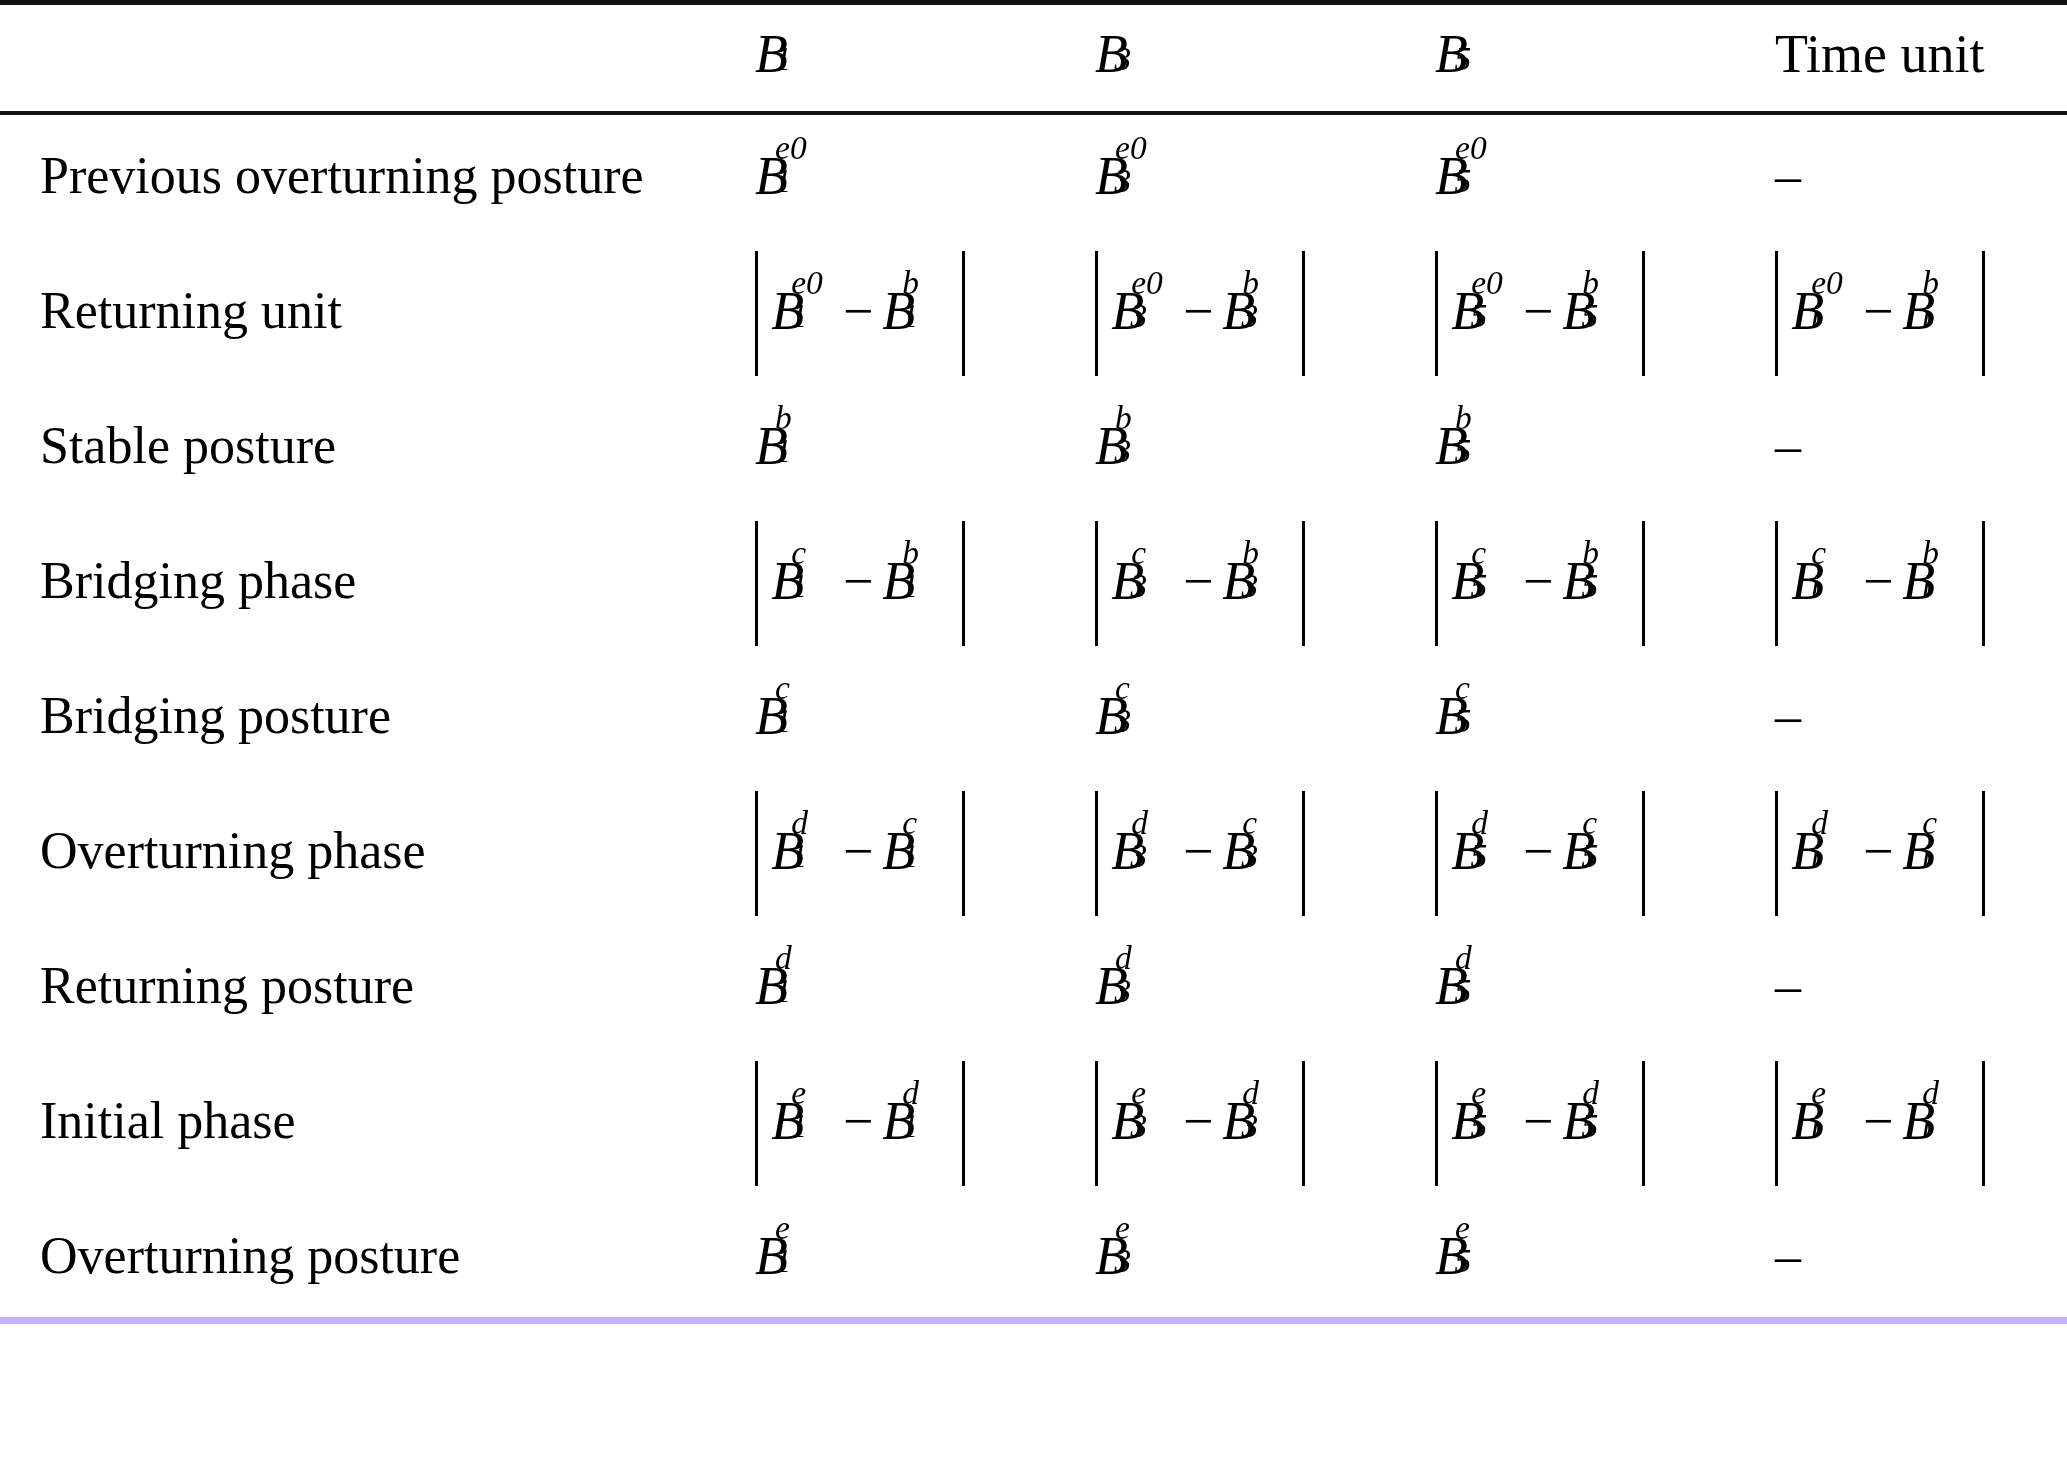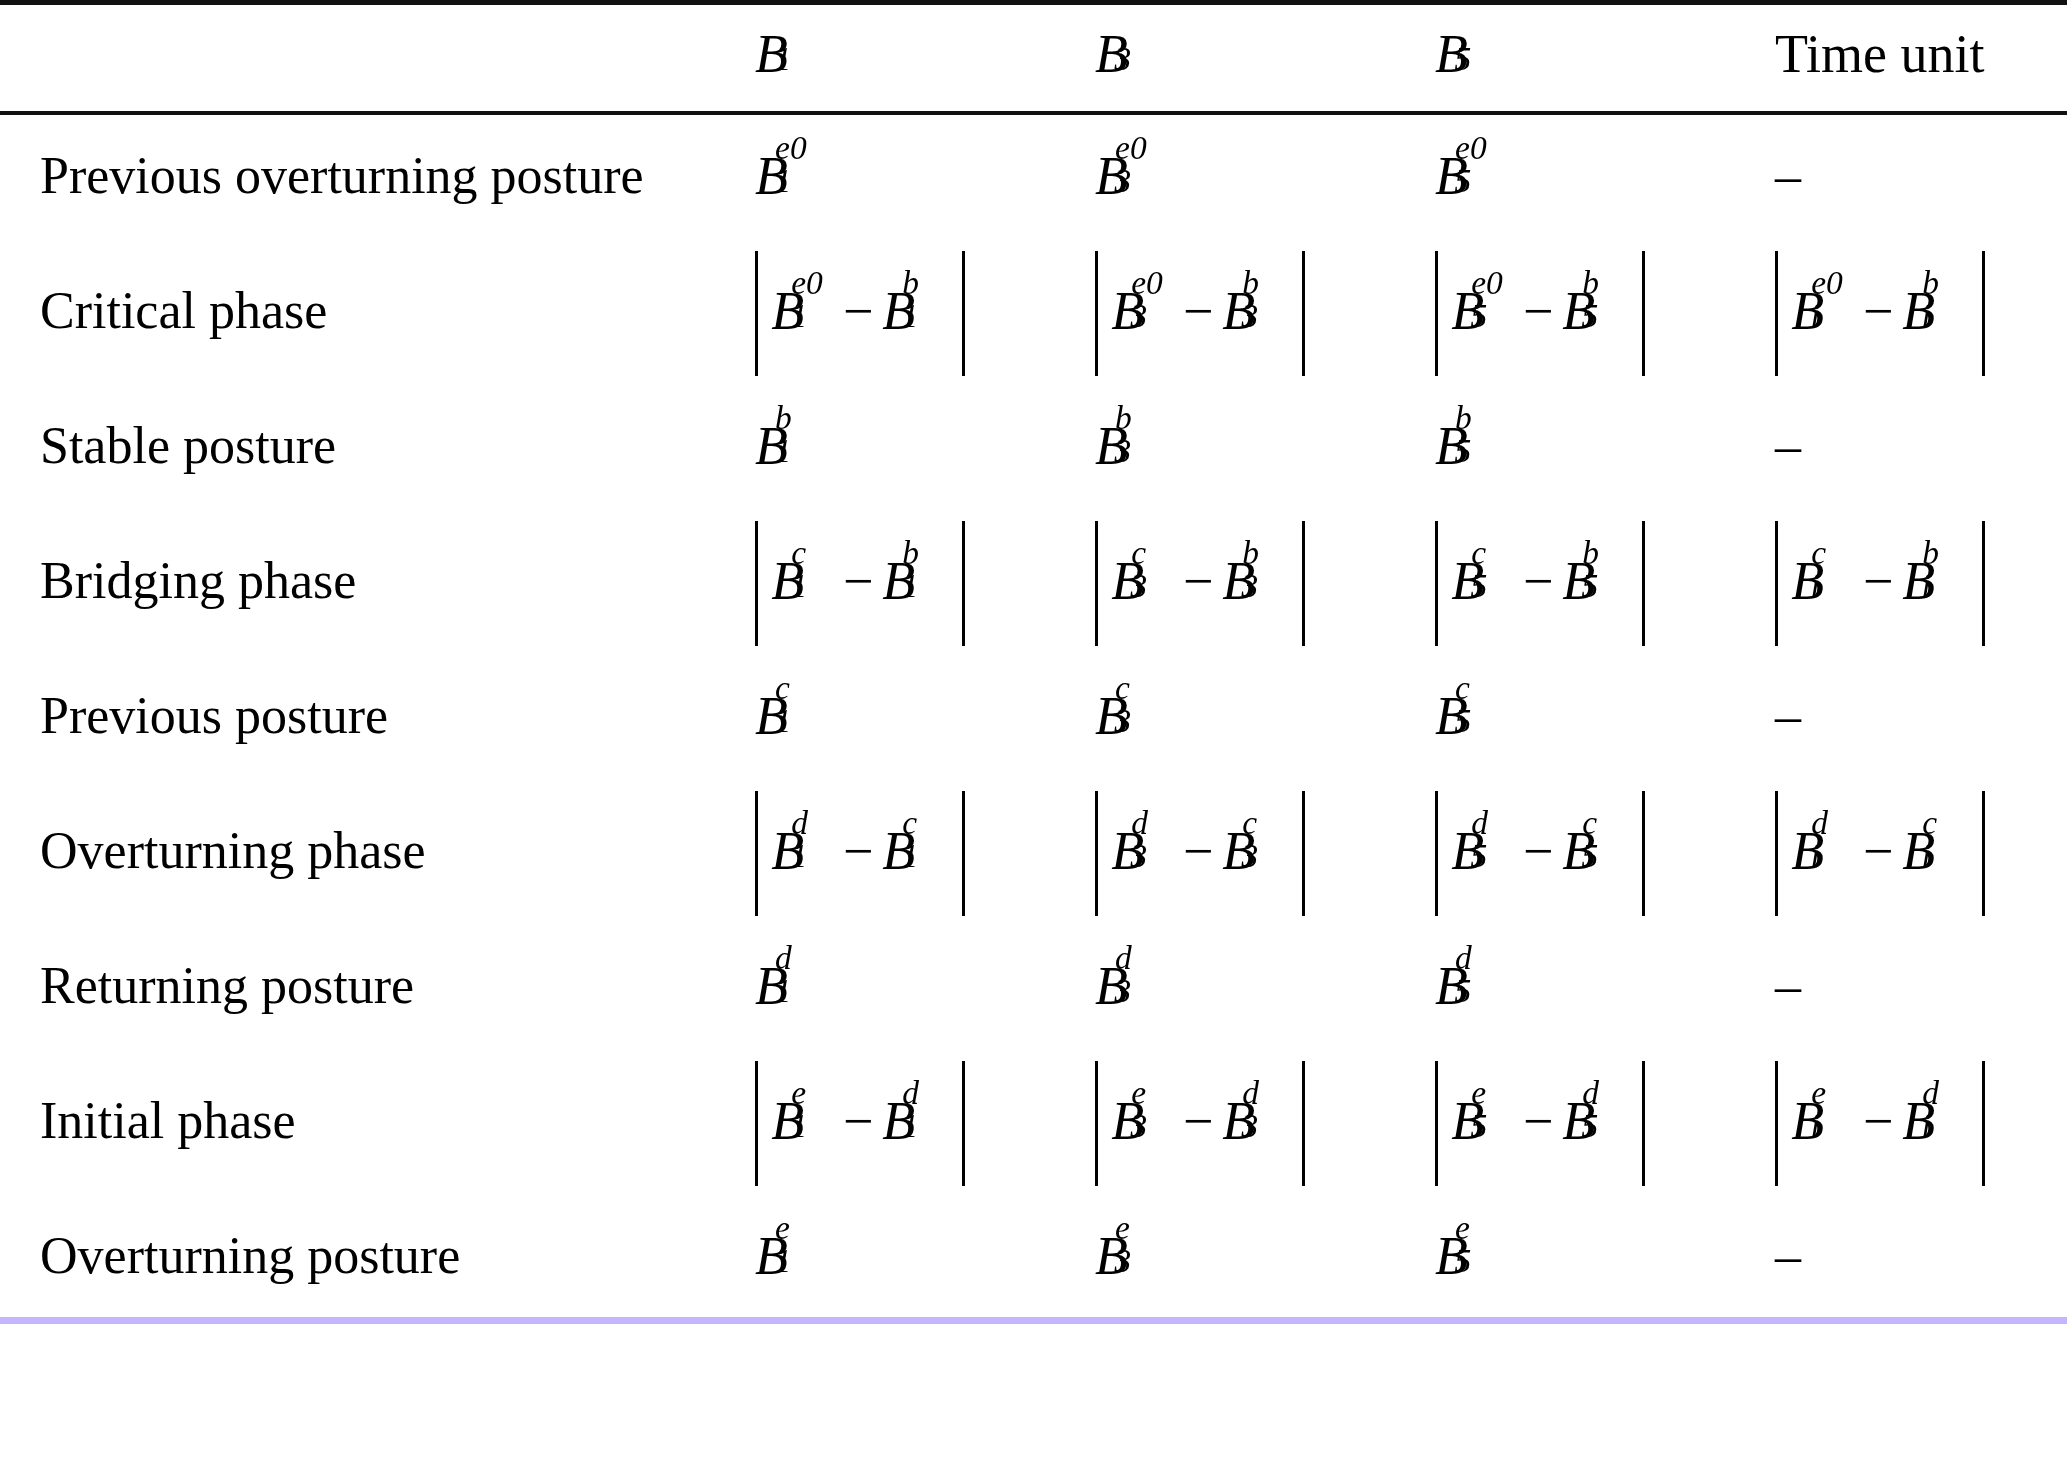--- a/index.html
+++ b/index.html
@@ -168,42 +168,42 @@
     </thead>
     <tbody id="table-body">
         <tr class="posture-row">
           <td class="row-label">Previous overturning posture</td>
           <td class="value-cell"><span class="math"><span class="var"><span>B</span><span class="sup">e0</span><span class="sub">1</span></span></span></td>
           <td class="value-cell"><span class="math"><span class="var"><span>B</span><span class="sup">e0</span><span class="sub">3</span></span></span></td>
           <td class="value-cell"><span class="math"><span class="var"><span>B</span><span class="sup">e0</span><span class="sub">5</span></span></span></td>
           <td class="value-cell"><span class="dash">–</span></td>
         </tr>
         <tr class="phase-row">
-          <td class="row-label">Critical phase</td>
+          <td class="row-label">Returning unit</td>
           <td class="value-cell"><span class="math"><span class="absgrp"><span class="var"><span>B</span><span class="sup">e0</span><span class="sub">1</span></span><span class="op">−</span><span class="var"><span>B</span><span class="sup">b</span><span class="sub">1</span></span></span></span></td>
           <td class="value-cell"><span class="math"><span class="absgrp"><span class="var"><span>B</span><span class="sup">e0</span><span class="sub">3</span></span><span class="op">−</span><span class="var"><span>B</span><span class="sup">b</span><span class="sub">3</span></span></span></span></td>
           <td class="value-cell"><span class="math"><span class="absgrp"><span class="var"><span>B</span><span class="sup">e0</span><span class="sub">5</span></span><span class="op">−</span><span class="var"><span>B</span><span class="sup">b</span><span class="sub">5</span></span></span></span></td>
           <td class="value-cell"><span class="math"><span class="absgrp"><span class="var"><span>B</span><span class="sup">e0</span><span class="sub">i</span></span><span class="op">−</span><span class="var"><span>B</span><span class="sup">b</span><span class="sub">i</span></span></span></span></td>
         </tr>
         <tr class="posture-row">
           <td class="row-label">Stable posture</td>
           <td class="value-cell"><span class="math"><span class="var"><span>B</span><span class="sup">b</span><span class="sub">1</span></span></span></td>
           <td class="value-cell"><span class="math"><span class="var"><span>B</span><span class="sup">b</span><span class="sub">3</span></span></span></td>
           <td class="value-cell"><span class="math"><span class="var"><span>B</span><span class="sup">b</span><span class="sub">5</span></span></span></td>
           <td class="value-cell"><span class="dash">–</span></td>
         </tr>
         <tr class="phase-row">
           <td class="row-label">Bridging phase</td>
           <td class="value-cell"><span class="math"><span class="absgrp"><span class="var"><span>B</span><span class="sup">c</span><span class="sub">1</span></span><span class="op">−</span><span class="var"><span>B</span><span class="sup">b</span><span class="sub">1</span></span></span></span></td>
           <td class="value-cell"><span class="math"><span class="absgrp"><span class="var"><span>B</span><span class="sup">c</span><span class="sub">3</span></span><span class="op">−</span><span class="var"><span>B</span><span class="sup">b</span><span class="sub">3</span></span></span></span></td>
           <td class="value-cell"><span class="math"><span class="absgrp"><span class="var"><span>B</span><span class="sup">c</span><span class="sub">5</span></span><span class="op">−</span><span class="var"><span>B</span><span class="sup">b</span><span class="sub">5</span></span></span></span></td>
           <td class="value-cell"><span class="math"><span class="absgrp"><span class="var"><span>B</span><span class="sup">c</span><span class="sub">i</span></span><span class="op">−</span><span class="var"><span>B</span><span class="sup">b</span><span class="sub">i</span></span></span></span></td>
         </tr>
         <tr class="posture-row">
-          <td class="row-label">Previous posture</td>
+          <td class="row-label">Bridging posture</td>
           <td class="value-cell"><span class="math"><span class="var"><span>B</span><span class="sup">c</span><span class="sub">1</span></span></span></td>
           <td class="value-cell"><span class="math"><span class="var"><span>B</span><span class="sup">c</span><span class="sub">3</span></span></span></td>
           <td class="value-cell"><span class="math"><span class="var"><span>B</span><span class="sup">c</span><span class="sub">5</span></span></span></td>
           <td class="value-cell"><span class="dash">–</span></td>
         </tr>
         <tr class="phase-row">
           <td class="row-label">Overturning phase</td>
           <td class="value-cell"><span class="math"><span class="absgrp"><span class="var"><span>B</span><span class="sup">d</span><span class="sub">1</span></span><span class="op">−</span><span class="var"><span>B</span><span class="sup">c</span><span class="sub">1</span></span></span></span></td>
           <td class="value-cell"><span class="math"><span class="absgrp"><span class="var"><span>B</span><span class="sup">d</span><span class="sub">3</span></span><span class="op">−</span><span class="var"><span>B</span><span class="sup">c</span><span class="sub">3</span></span></span></span></td>
           <td class="value-cell"><span class="math"><span class="absgrp"><span class="var"><span>B</span><span class="sup">d</span><span class="sub">5</span></span><span class="op">−</span><span class="var"><span>B</span><span class="sup">c</span><span class="sub">5</span></span></span></span></td>

